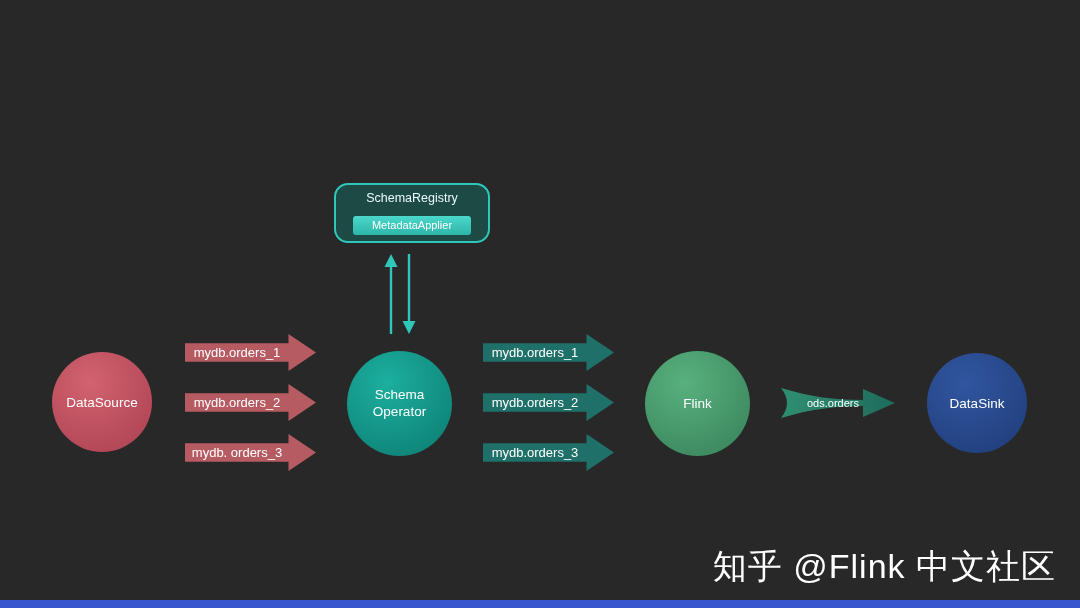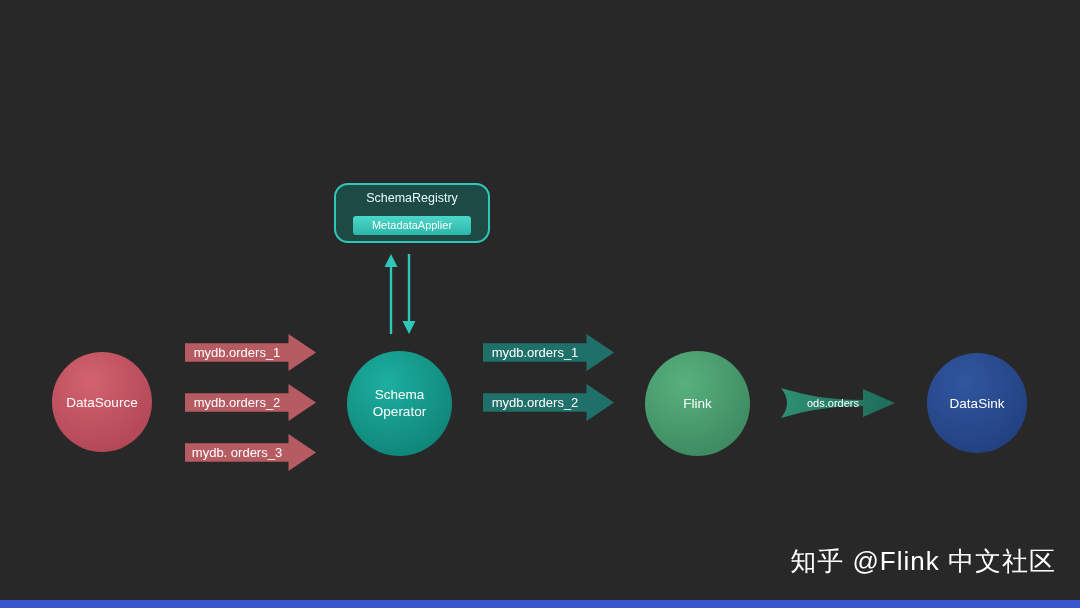--- a/index.html
+++ b/index.html
@@ -117,21 +117,21 @@
     position: absolute;
     left: 779px;
     top: 385px;
   }
   .swoosh text { font-family: "Liberation Sans", "DejaVu Sans", sans-serif; }
   .watermark {
     position: absolute;
     top: 544px;
     right: 24px;
     color: #ffffff;
-    font-size: 26px;
+    font-size: 34px;
     letter-spacing: 1px;
   }
   .footer-bar {
     position: absolute;
     left: 0;
     bottom: 0;
     width: 100%;
     height: 8px;
     background: #3857cf;
   }
@@ -179,20 +179,23 @@
   </div>
   <div class="block-arrow red a-r3">
     <span>mydb. orders_3</span>
   </div>
 
   <div class="block-arrow teal a-t1">
     <span>mydb.orders_1</span>
   </div>
   <div class="block-arrow teal a-t2">
     <span>mydb.orders_2</span>
+  </div>
+  <div class="block-arrow teal a-t3">
+    <span>mydb.orders_3</span>
   </div>
 
   <svg class="swoosh" width="118" height="36" viewBox="0 0 118 36" aria-hidden="true">
     <defs>
       <linearGradient id="swooshGrad" x1="0" y1="0" x2="1" y2="0">
         <stop offset="0" stop-color="#2f8f71"></stop>
         <stop offset="1" stop-color="#1e6b5b"></stop>
       </linearGradient>
     </defs>
     <path d="M2,3 C32,12 56,15 84,15 L84,4 L116,18 L84,32 L84,21 C56,21 32,24 2,33 C10,23 10,13 2,3 Z" fill="url(#swooshGrad)"></path>

